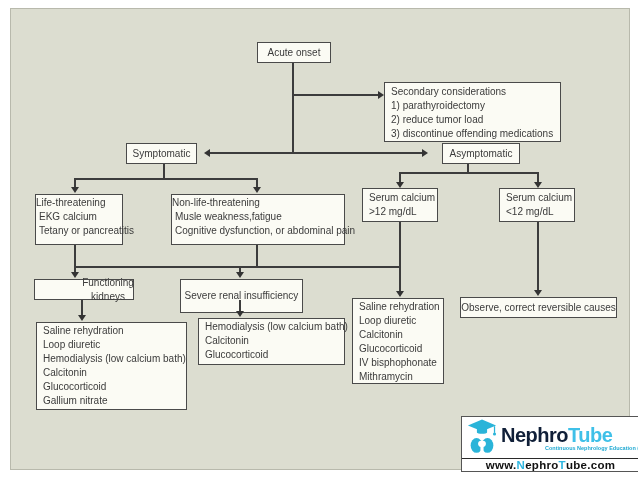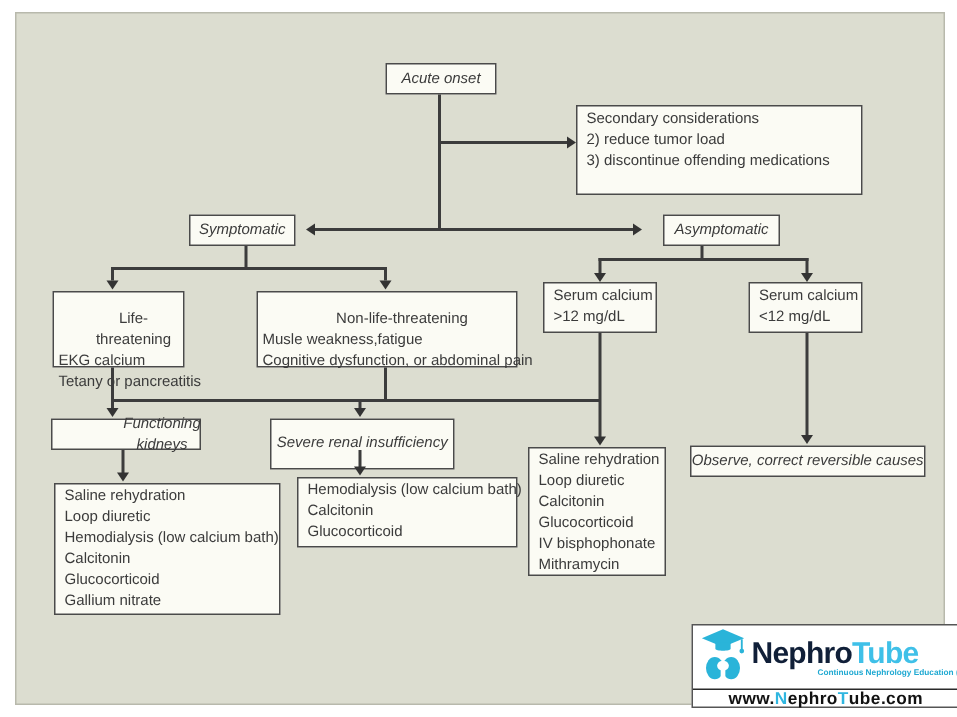--- a/index.html
+++ b/index.html
@@ -1,20 +1,20 @@
 <!DOCTYPE html>
 <html><head>
 <meta charset="utf-8">
 <style>
   html,body{margin:0;padding:0;background:#ffffff;font-family:"Liberation Sans",sans-serif;}
   #canvas{position:relative;width:638px;height:478px;background:#ffffff;overflow:hidden;}
   .panel{position:absolute;left:10px;top:8px;width:618px;height:460px;background:#dcddd0;border:1px solid #b8b9ac;}
   .node{position:absolute;background:#fbfbf4;border:1px solid #4a4a4a;color:#3b3b3b;font-size:10px;line-height:14px;box-sizing:border-box;}
-  .node.center{display:flex;align-items:center;justify-content:center;text-align:center;font-style:italic;}
-  .node-title{text-align:center;font-size:10px;margin-top:11px;padding-left:20px;}
+  .node.center{display:flex;align-items:center;justify-content:center;text-align:center;}
+  .node-title{text-align:left;font-size:10px;margin-top:1px;}
   .node-line{text-align:left;padding-left:3px;font-size:10px;white-space:nowrap;}
   .list .node-line{padding-left:6px;}
   .hline{position:absolute;height:2px;background:#3c3c3c;}
   .vline{position:absolute;width:2px;background:#3c3c3c;}
   .arr-down{position:absolute;width:0;height:0;border-left:4px solid transparent;border-right:4px solid transparent;border-top:6px solid #333;}
   .arr-right{position:absolute;width:0;height:0;border-top:4px solid transparent;border-bottom:4px solid transparent;border-left:6px solid #333;}
   .arr-left{position:absolute;width:0;height:0;border-top:4px solid transparent;border-bottom:4px solid transparent;border-right:6px solid #333;}
   
   .logo{position:absolute;left:449px;top:416px;width:179px;height:56px;background:#ffffff;border:1px solid #555;box-sizing:border-box;display:flex;flex-direction:column;margin-left:12px;}
   .logo-top{flex:1;display:flex;align-items:center;padding:1px 2px 0 3px;}
@@ -29,22 +29,23 @@
 </head>
 <body>
 
 <div id="canvas">
   <div class="panel"></div>
 
   <div class="node center" style="left:257px;top:42px;width:74px;height:21px;">
     <span>Acute onset</span>
   </div>
 
-  <div class="node list" style="left:384px;top:70px;width:191px;height:60px;padding-top:2px;">
+  <div class="node list" style="left:384px;top:82px;width:177px;height:60px;padding-top:2px;">
     <div class="node-line">Secondary considerations</div>
+    <div class="node-line">1) parathyroidectomy</div>
     <div class="node-line">2) reduce tumor load</div>
     <div class="node-line">3) discontinue offending medications</div>
   </div>
 
   <div class="node center" style="left:126px;top:143px;width:71px;height:21px;">
     <span>Symptomatic</span>
   </div>
 
   <div class="node center" style="left:442px;top:143px;width:78px;height:21px;">
     <span>Asymptomatic</span>

